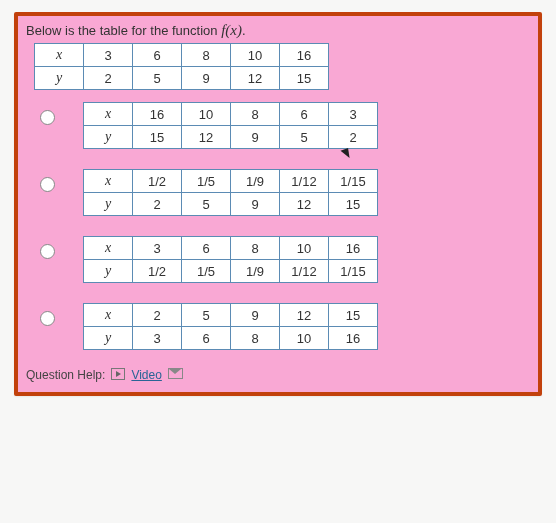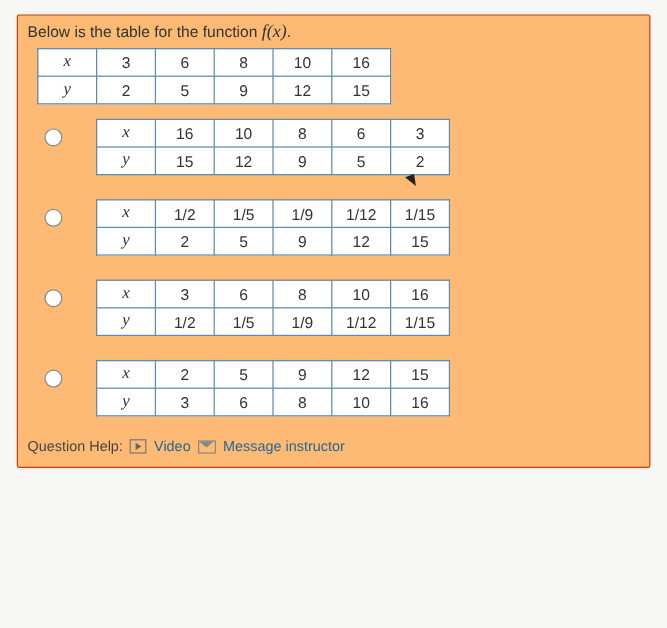--- a/index.html
+++ b/index.html
@@ -7,27 +7,27 @@
 table.data{border-collapse:collapse;margin:2px 0 10px 8px}
 table.data td,table.data th{border:1px solid #5b8bb4;padding:3px 10px;text-align:center;font-weight:normal;background:#fff;min-width:28px}
 table.data th{font-style:italic;font-family:'Times New Roman',serif;font-size:14px}
 .math{font-family:'Times New Roman',serif;font-style:italic;font-size:15px}
 .sup{font-size:10px;vertical-align:super}
 .opt-group{margin-left:14px;margin-top:6px}
 .opt-row{display:flex;align-items:flex-start;margin-bottom:8px}
 .radio{width:13px;height:13px;border:1px solid #888;border-radius:50%;background:#fff;margin-top:10px;margin-right:20px;flex:none}
 .cursor{position:relative}
 .cursor:after{content:"";position:absolute;right:28px;bottom:-10px;width:0;height:0;border-left:6px solid transparent;border-right:2px solid transparent;border-top:10px solid #222;transform:rotate(-20deg)}
-.footer{margin-top:0;font-size:12px;color:#444;display:flex;align-items:center;gap:6px}
+.footer{margin-top:0;font-size:12px;color:#444;display:flex;gap:6px}
 .vicon{width:12px;height:10px;border:1px solid #777;display:inline-flex;align-items:center;justify-content:center}
 .vicon:before{content:"";border-left:5px solid #666;border-top:3px solid transparent;border-bottom:3px solid transparent;margin-left:1px}
 .micon{width:13px;height:9px;border:1px solid #888;position:relative}
 .micon:before{content:"";position:absolute;left:0;top:0;border-left:6px solid transparent;border-right:6px solid transparent;border-top:5px solid #888}
-.link{color:#2a6496;cursor:pointer}
-.paper{background:#fdba74;border:1px solid #c2410c;border-radius:2px;padding:6px 8px 10px;box-shadow:0 1px 2px rgba(0,0,0,.06)}
+.link{color:#2a6496;text-decoration:underline;cursor:pointer}
+.paper{background:#f9a8d4;border:4px solid #c2410c;border-radius:2px;padding:6px 8px 10px;box-shadow:0 1px 2px rgba(0,0,0,.06)}
 </style>
 </head>
 <body>
 
 <div class="paper">
 
 <div class="q-text">
   <span>Below is the table for the function </span><span class="math">f(x)</span><span>.</span>
 </div>
 
@@ -151,16 +151,15 @@
         </table>
   </div>
 
 </div>
 
 <div class="footer">
   <span>Question Help:</span>
   <span class="vicon"></span>
   <span class="link">Video</span>
   <span class="micon"></span>
-  <span class="link">Message instructor</span>
 </div>
 
 </div>
 
 </body></html>

